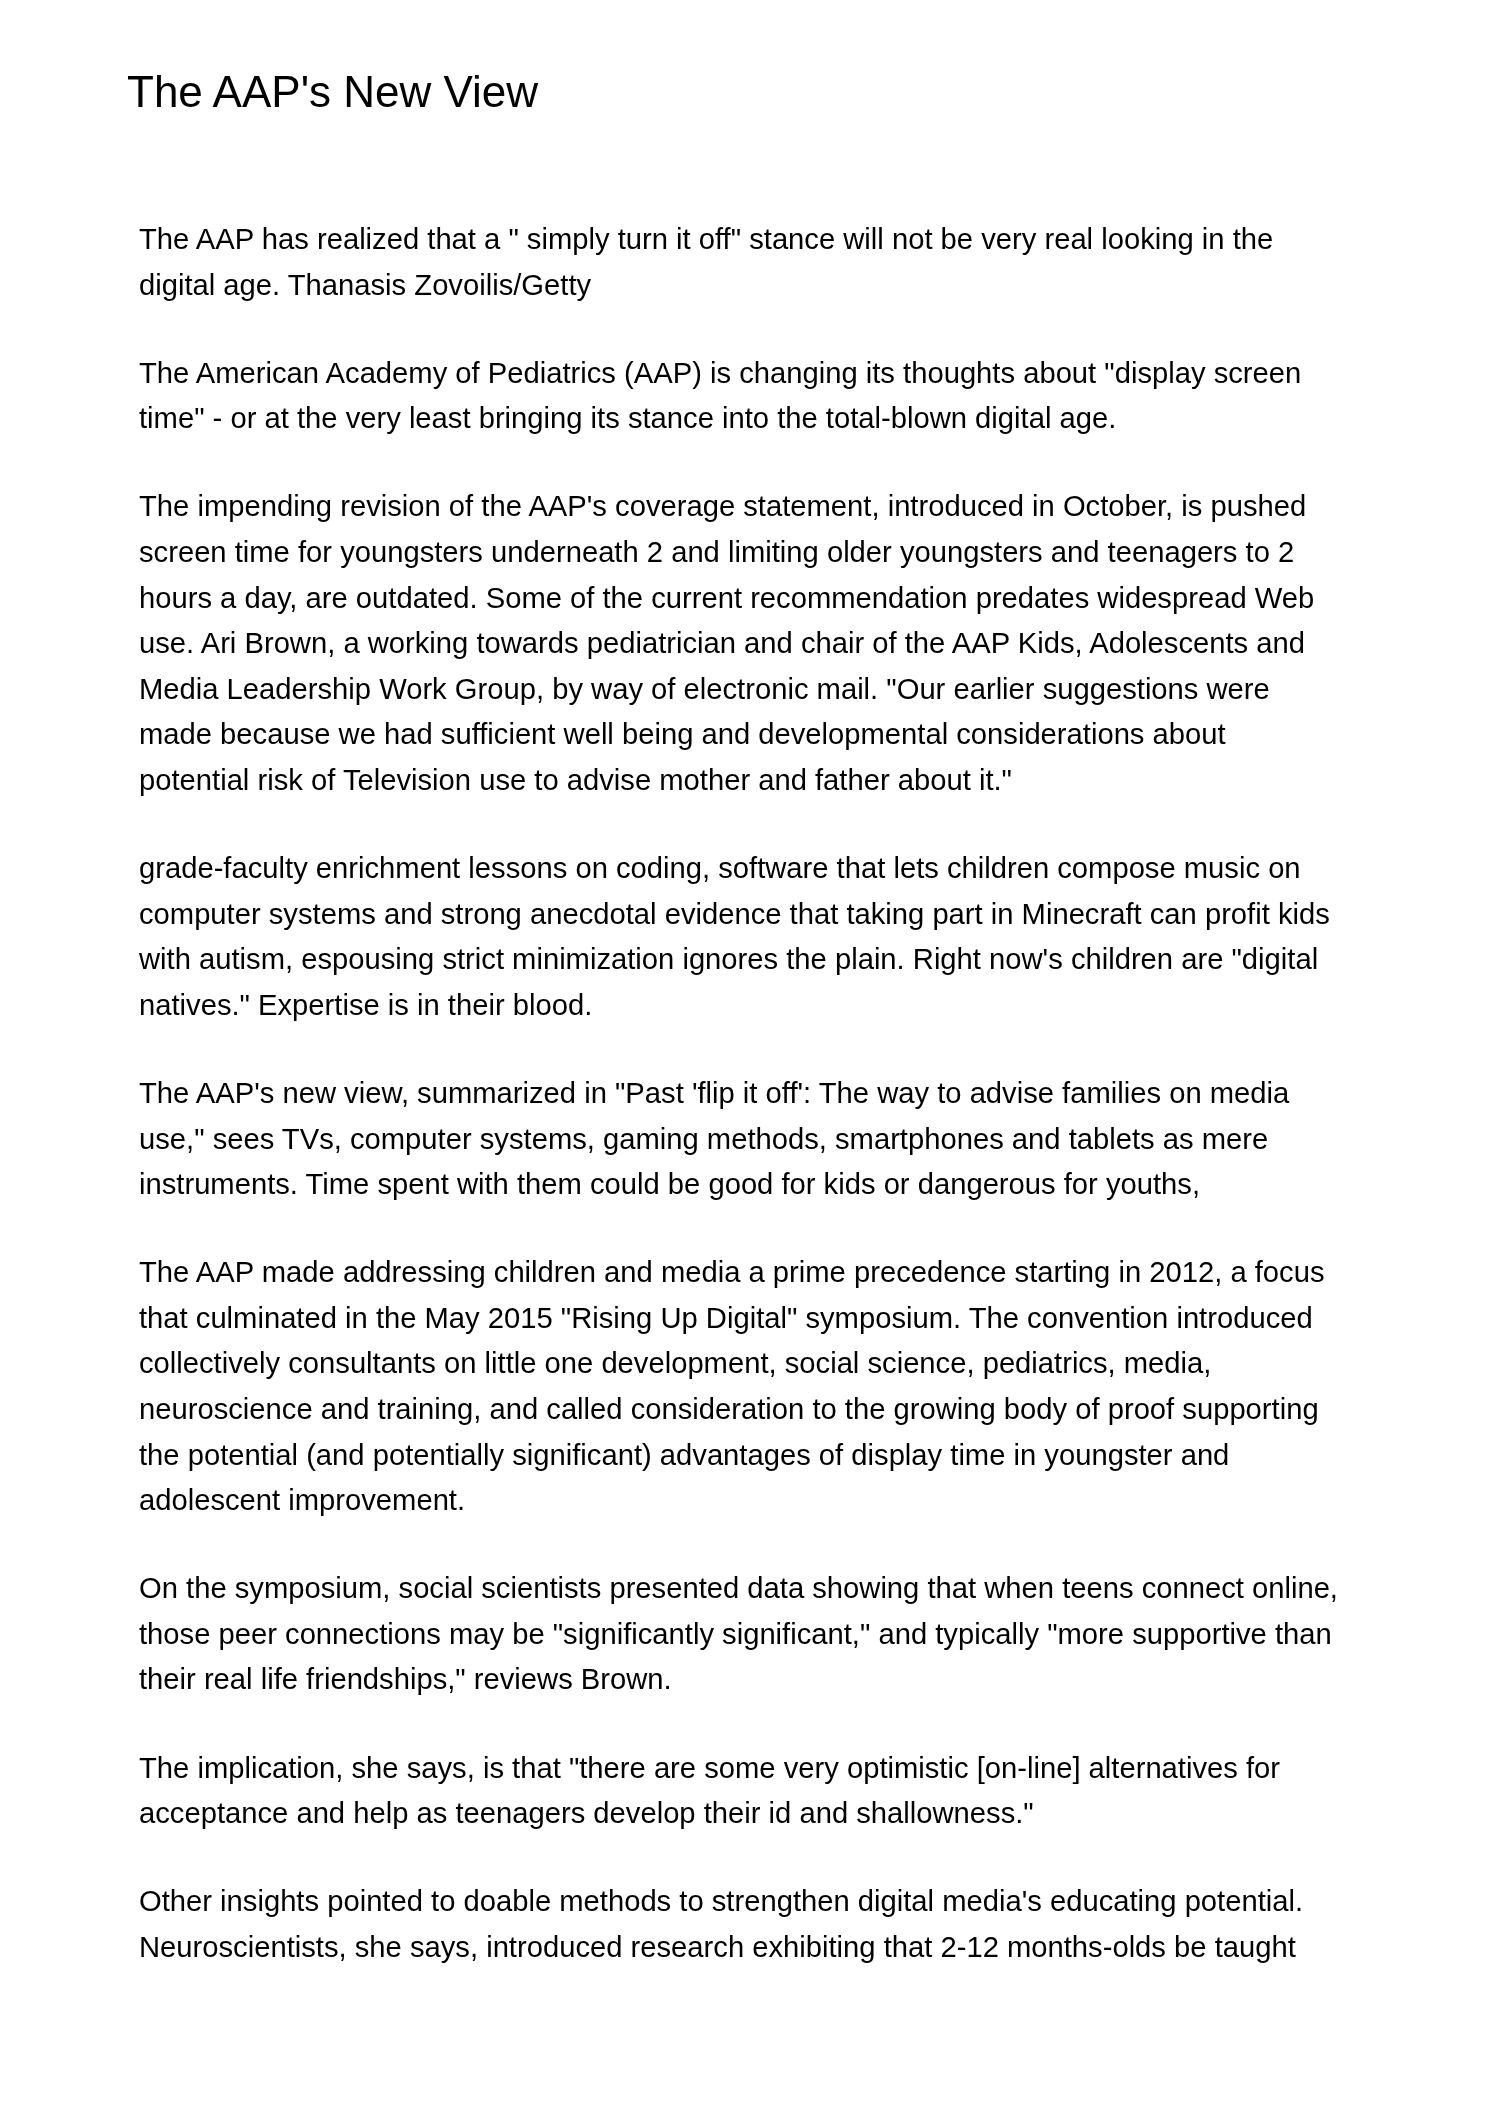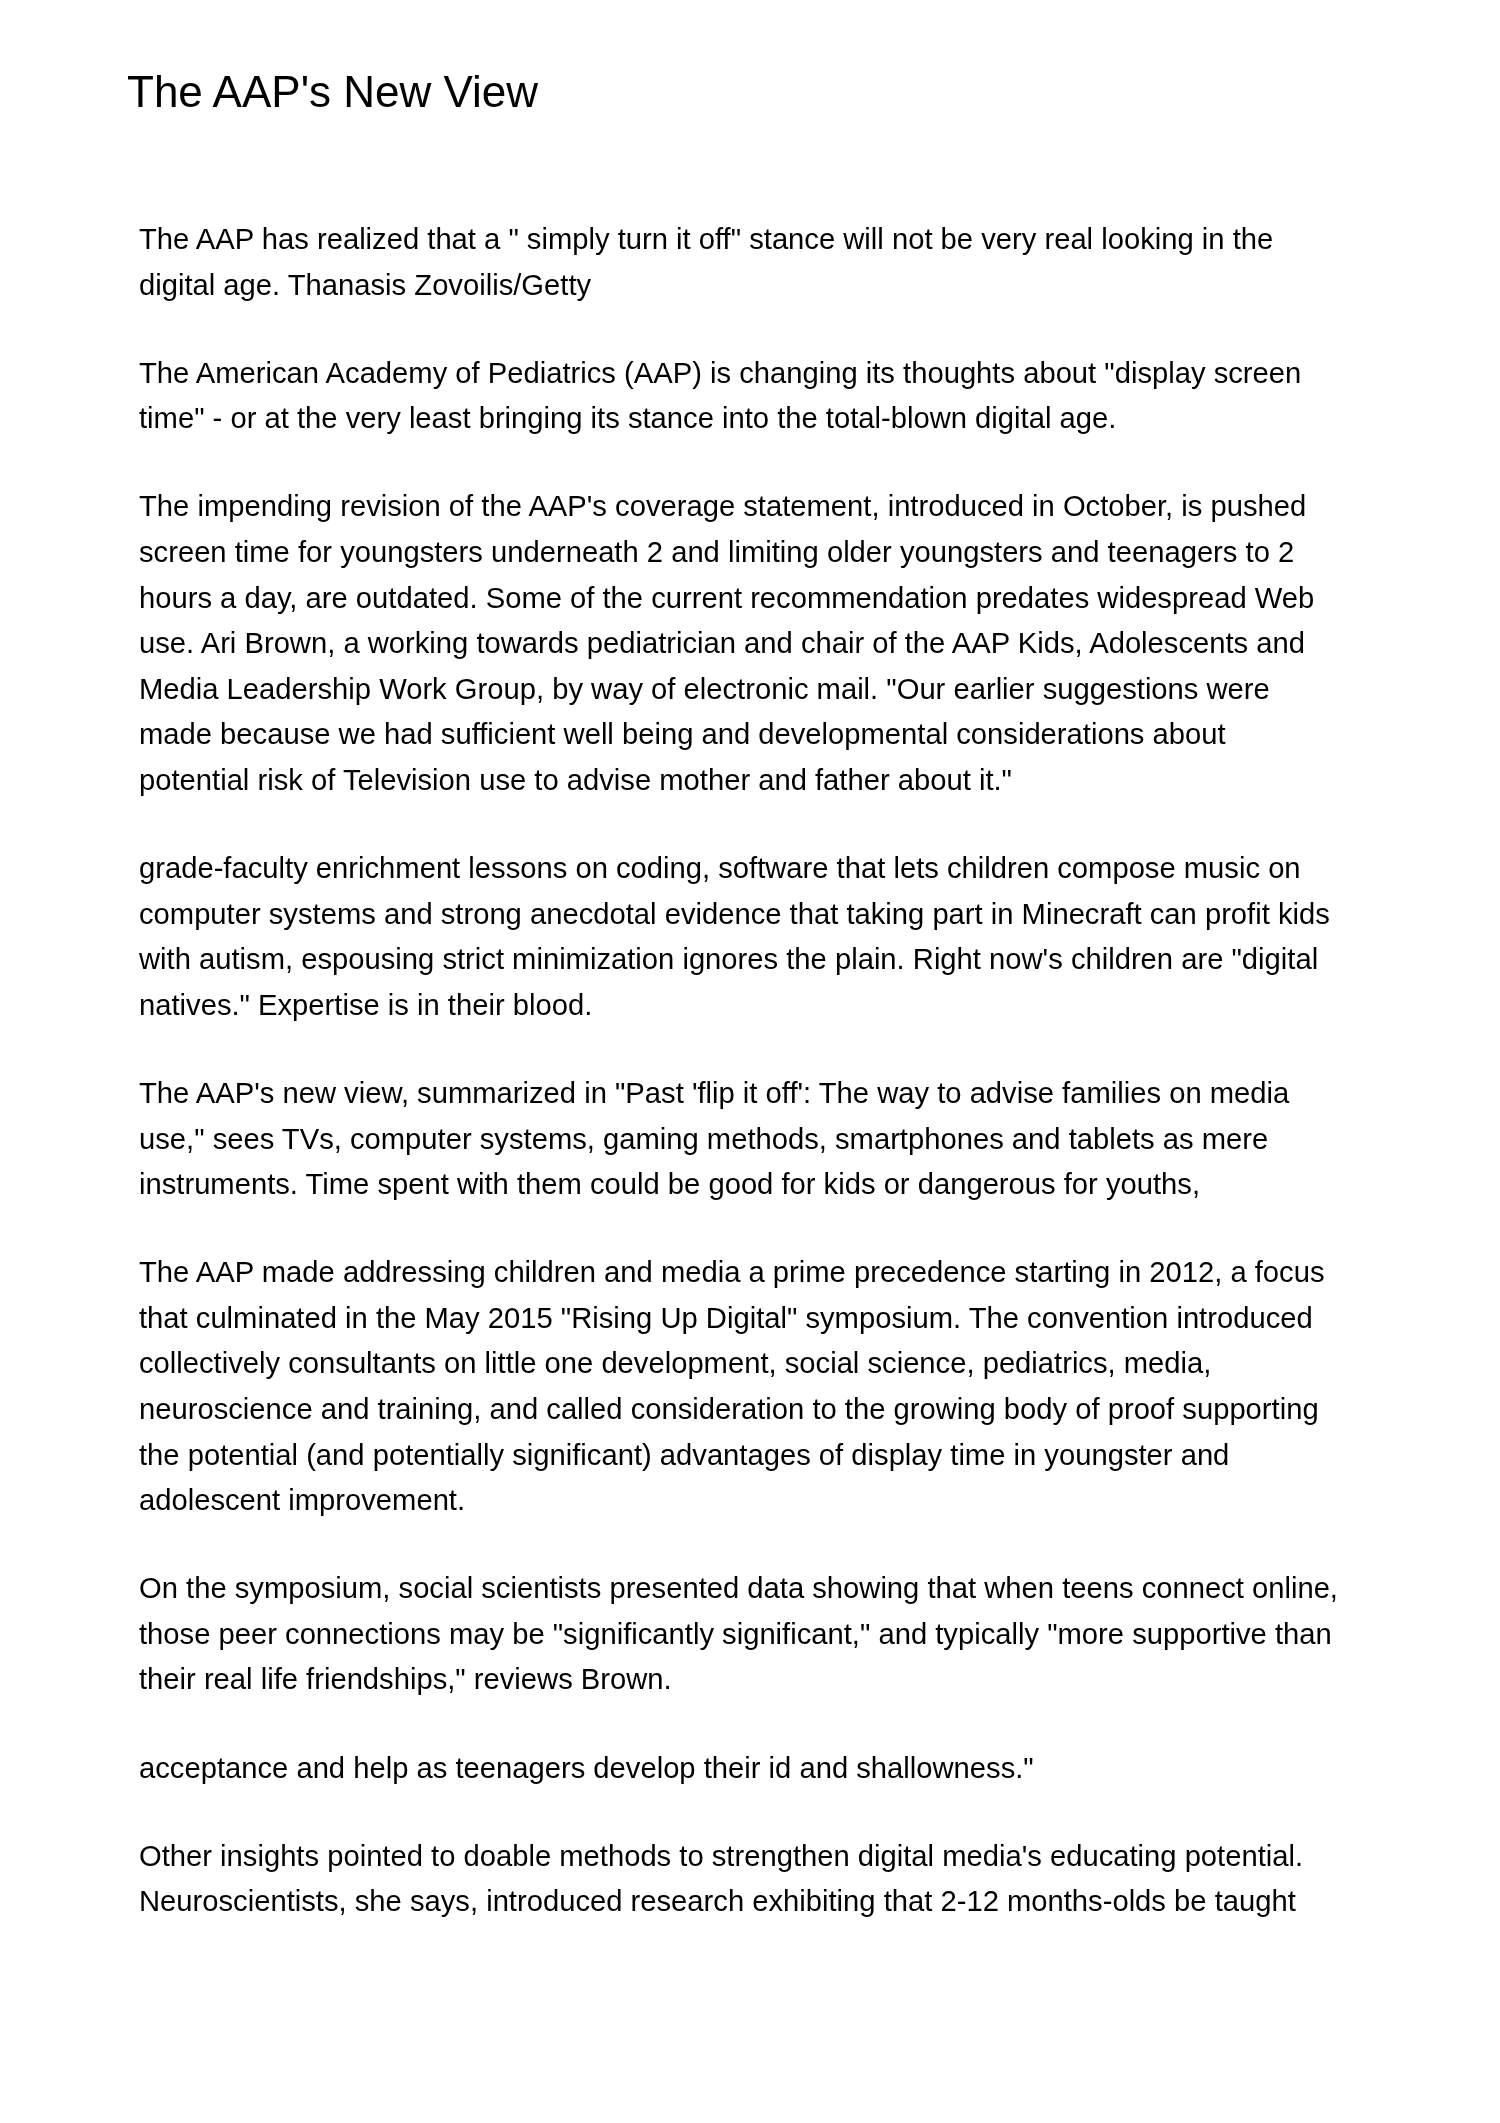--- a/index.html
+++ b/index.html
@@ -99,20 +99,21 @@
       <span class="line">adolescent improvement.</span>
     </p>
 
     <p class="para">
       <span class="line">On the symposium, social scientists presented data showing that when teens connect online,</span>
       <span class="line">those peer connections may be "significantly significant," and typically "more supportive than</span>
       <span class="line">their real life friendships," reviews Brown.</span>
     </p>
 
     <p class="para">
+      <span class="line">The implication, she says, is that "there are some very optimistic [on-line] alternatives for</span>
       <span class="line">acceptance and help as teenagers develop their id and shallowness."</span>
     </p>
 
     <p class="para">
       <span class="line">Other insights pointed to doable methods to strengthen digital media's educating potential.</span>
       <span class="line">Neuroscientists, she says, introduced research exhibiting that 2-12 months-olds be taught</span>
     </p>
   </div>
 </div>
 

